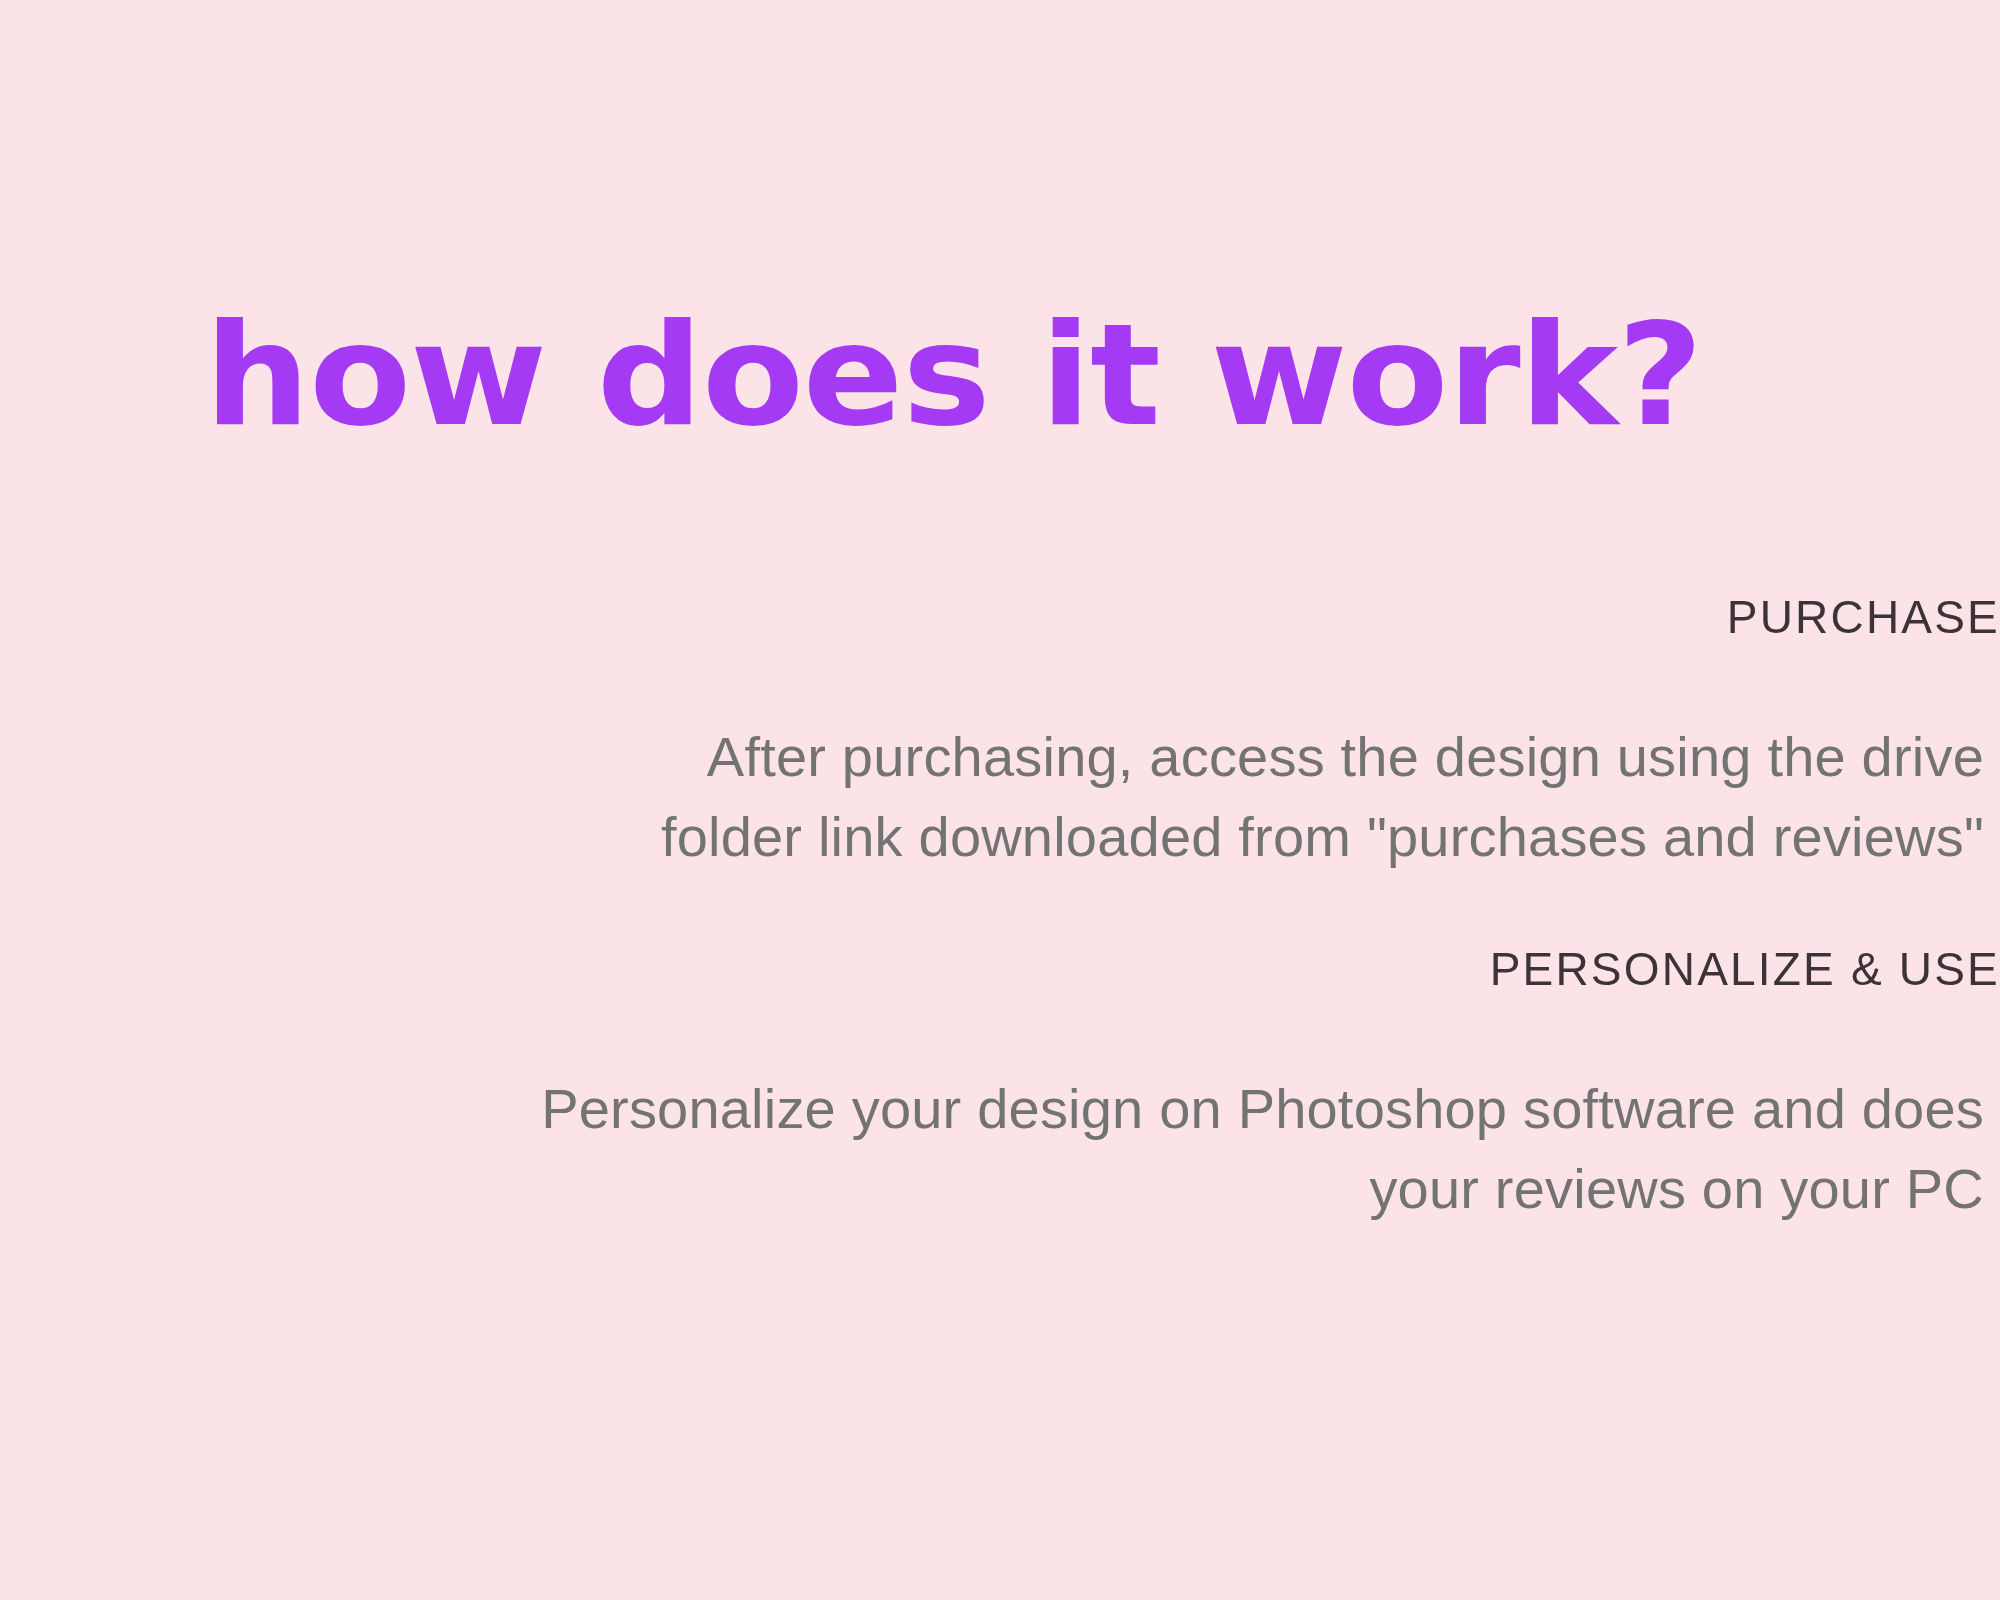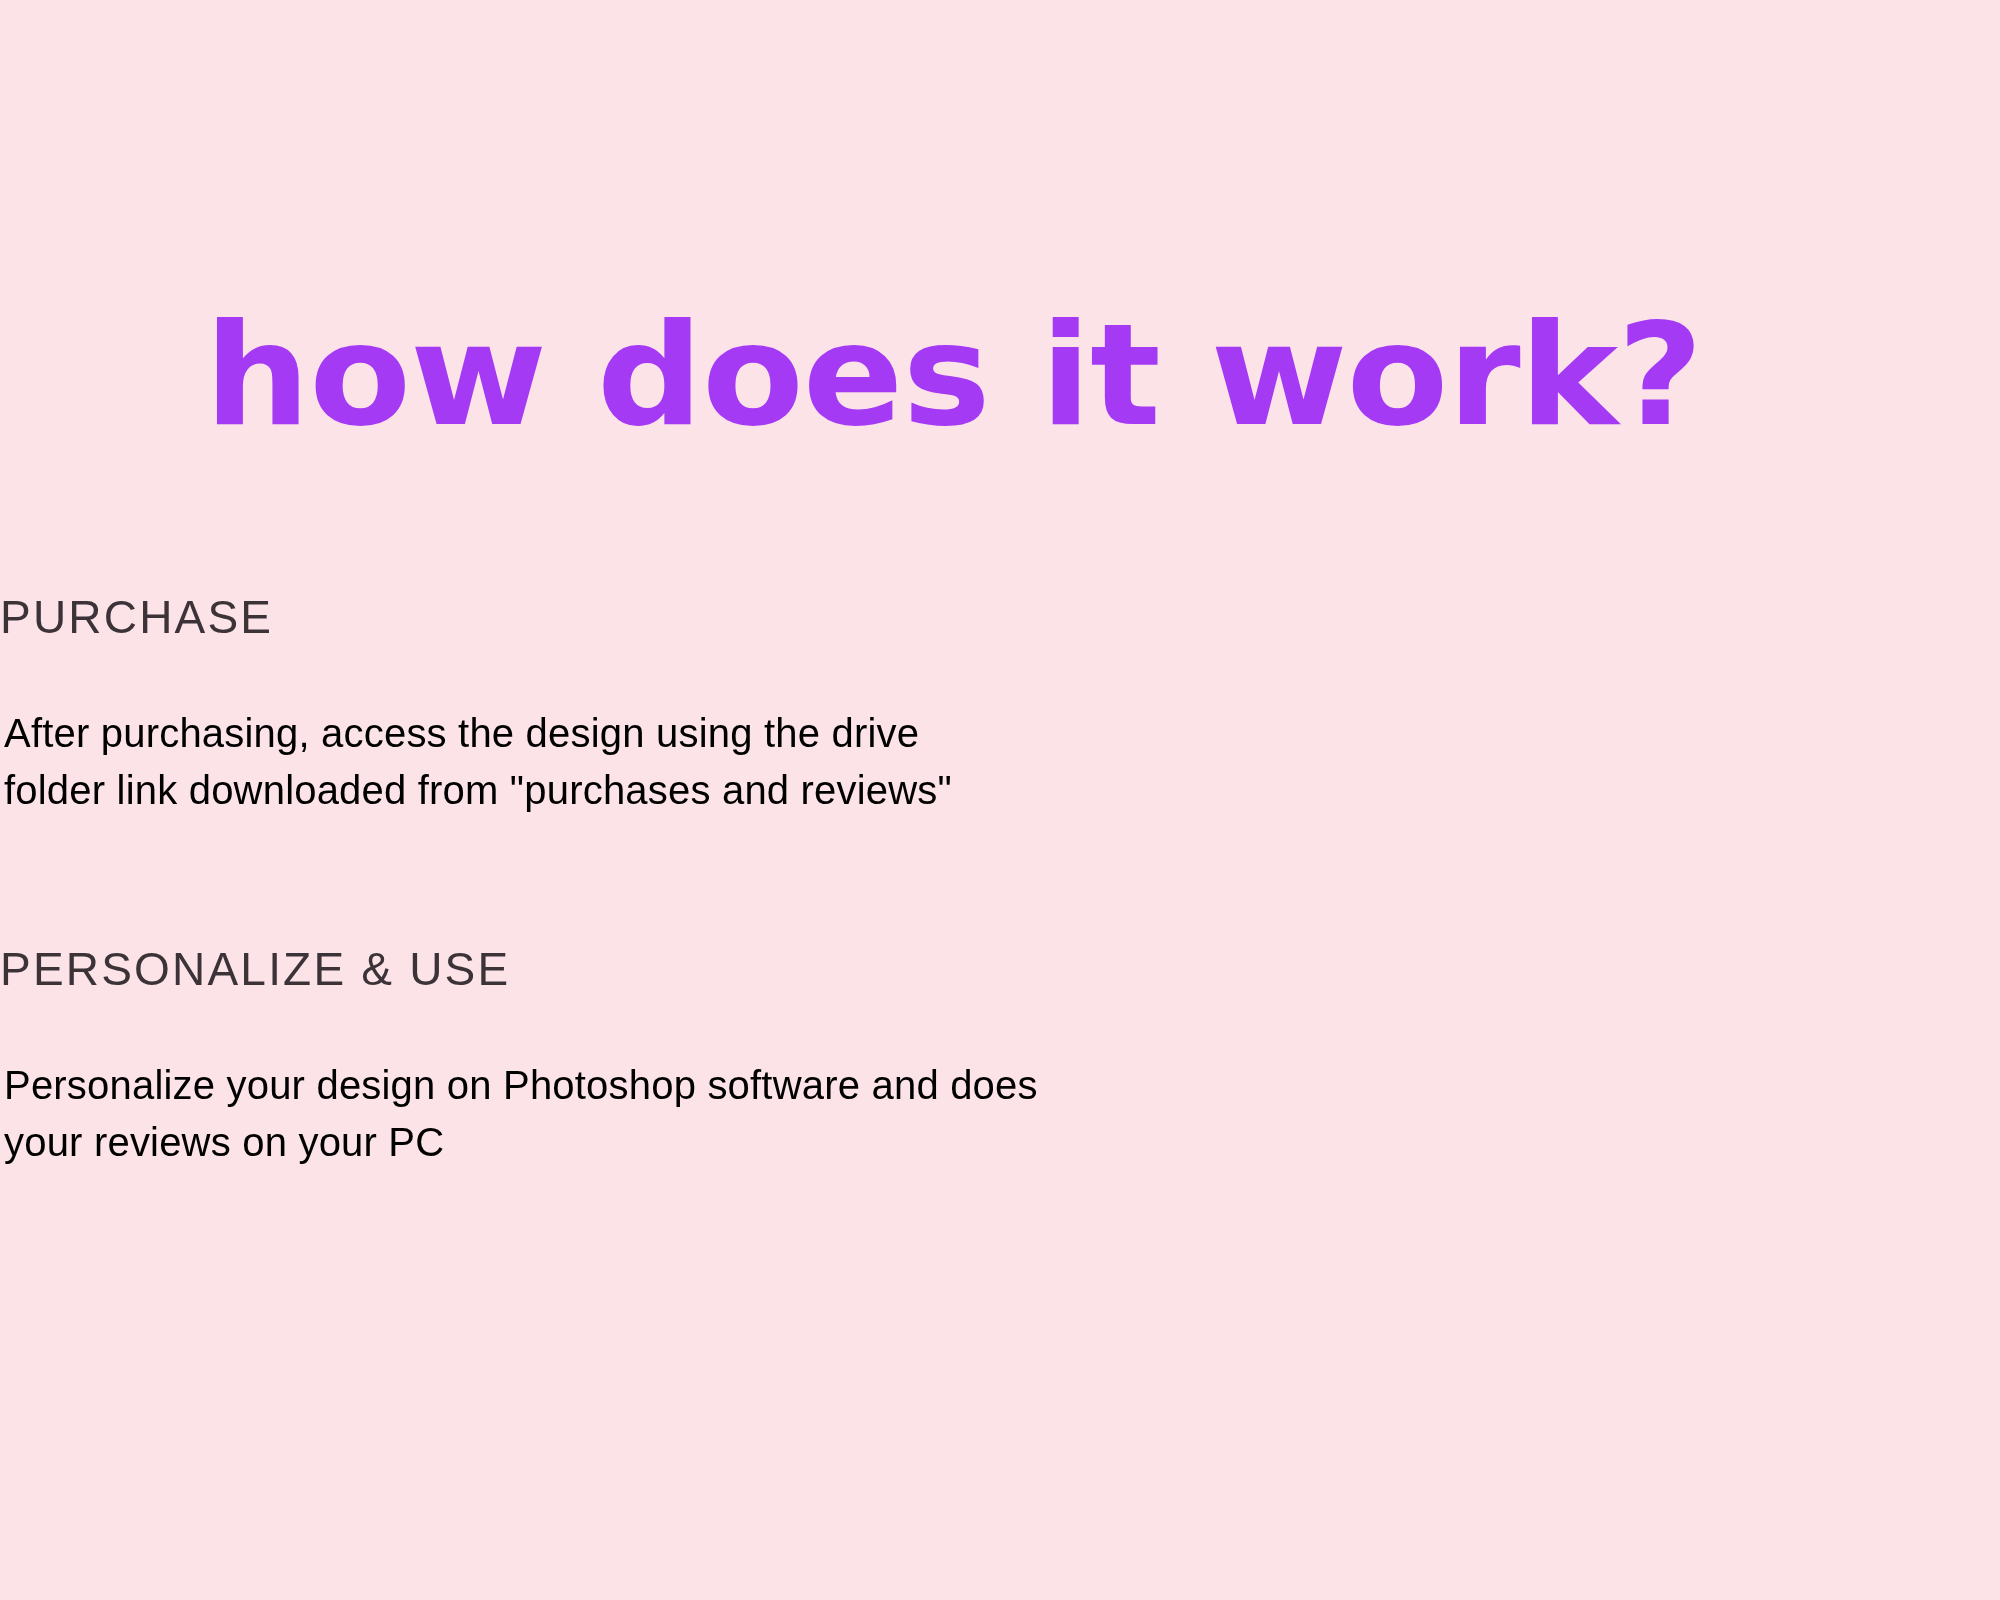--- a/index.html
+++ b/index.html
@@ -43,45 +43,45 @@
     transform: scaleX(1.06);
     transform-origin: center center;
     white-space: nowrap;
   }
 
   
   .section {
     position: absolute;
     left: 0;
     width: 2000px;
-    text-align: left;
+    text-align: right;
   }
 
   .section-purchase { top: 590px; }
   .section-personalize { top: 942px; }
 
   .section-heading {
     font-family: "Liberation Sans", sans-serif;
     font-weight: 400;
     font-size: 46px;
     line-height: 1.2;
     letter-spacing: 2.2px;
     color: #3b3338;
     margin: 0;
   }
 
   .section-body {
-    margin: 4px;
+    margin: 16px;
     padding-top: 56px;
     font-family: "Liberation Sans", sans-serif;
     font-weight: 400;
-    font-size: 40px;
+    font-size: 56px;
     line-height: 1.42;
     letter-spacing: 0.2px;
-    color: #000000;
+    color: #737373;
   }
 
   .section-body .line {
     display: block;
   }
 </style>
 </head>
 <body>
 
 <div class="poster">

